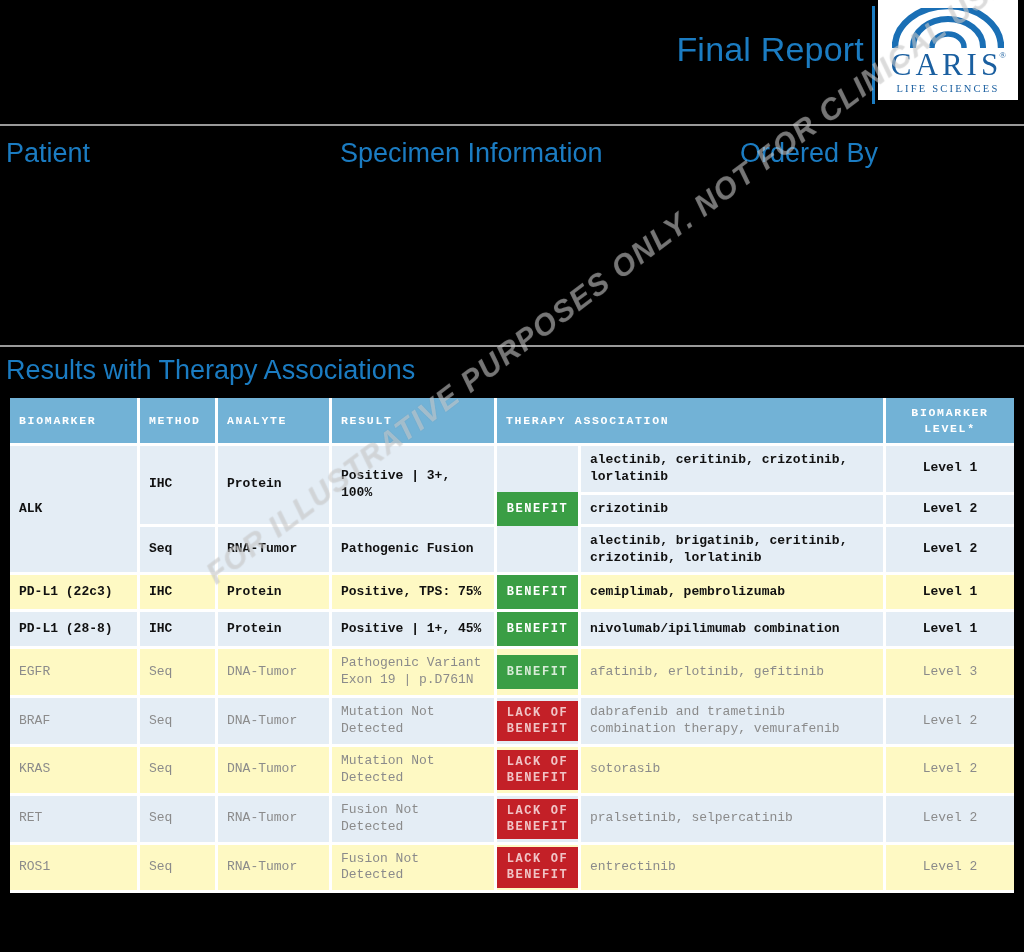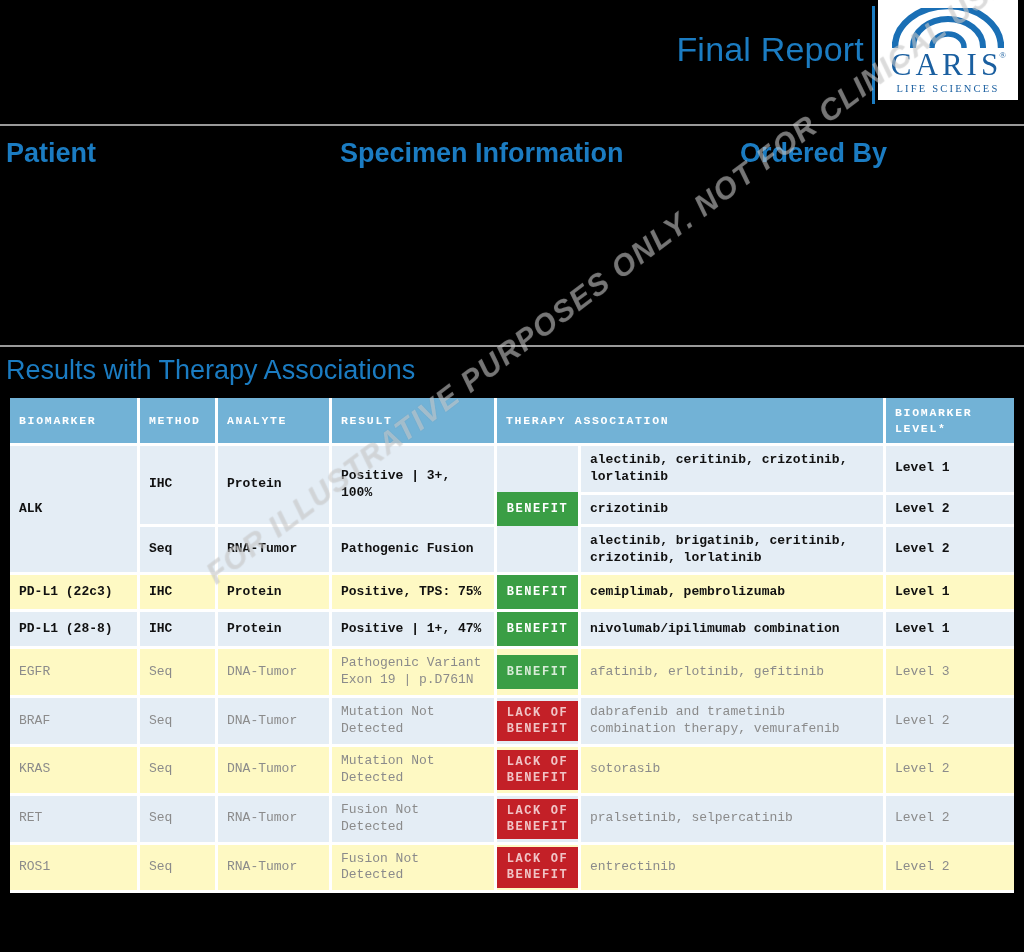--- a/index.html
+++ b/index.html
@@ -41,21 +41,21 @@
     margin-top: 4px; line-height: 1;
   }
 
   .rule { position: absolute; left: 0; width: 1024px; height: 2px; background: #9a9a9a; }
   .rule-top { top: 124px; }
   .rule-mid { top: 345px; }
 
   
   .info-row { position: absolute; left: 0; top: 138px; width: 1024px; height: 40px; }
   .info-col {
-    position: absolute; color: #1b7cc2; font-size: 27px; font-weight: 700; white-space: nowrap; text-align: right;
+    position: absolute; color: #1b7cc2; font-size: 27px; font-weight: 400; white-space: nowrap; text-align: right;
   }
   .info-col.c0 { left: 6px; top: 0; }
   .info-col.c1 { left: 340px; top: 0; }
   .info-col.c2 { left: 740px; top: 0; }
 
   .results-heading {
     position: absolute; left: 6px; top: 355px;
     color: #1b7cc2; font-size: 27px; font-weight: 400; white-space: nowrap;
   }
 
@@ -66,21 +66,21 @@
     border-collapse: separate; border-spacing: 0;
     table-layout: fixed;
     font-family: Liberation Mono, monospace;
   }
   .results-table th, .results-table td {
     vertical-align: middle; text-align: left;
     border-right: 3px solid #ffffff;
     border-bottom: 3px solid #ffffff;
     padding: 6px 9px;
   }
-  .results-table th:last-child, .results-table td:last-child { border-right: none; }
+  .results-table th:last-child, .results-table td:last-child { border-right: none; text-align: center; }
 
   thead th {
     background: #72b2d6; color: #ffffff;
     font-size: 11.5px; font-weight: bold; letter-spacing: 1.7px;
     height: 48px; padding: 6px 10px; line-height: 1.35;
   }
 
   
   .col-bio   { width: 130px; }
   .col-meth  { width: 78px; }
@@ -213,21 +213,21 @@
           <div class="badge benefit">BENEFIT</div>
         </td>
         <td>cemiplimab, pembrolizumab</td>
         <td>Level 1</td>
       </tr>
 
       <tr class="tint-a bold-row">
         <td>PD-L1 (28-8)</td>
         <td>IHC</td>
         <td>Protein</td>
-        <td>Positive | 1+, 47%</td>
+        <td>Positive | 1+, 45%</td>
         <td class="badge-cell">
           <div class="badge benefit">BENEFIT</div>
         </td>
         <td>nivolumab/ipilimumab combination</td>
         <td>Level 1</td>
       </tr>
 
       <tr class="tint-b muted-row">
         <td>EGFR</td>
         <td>Seq</td>

